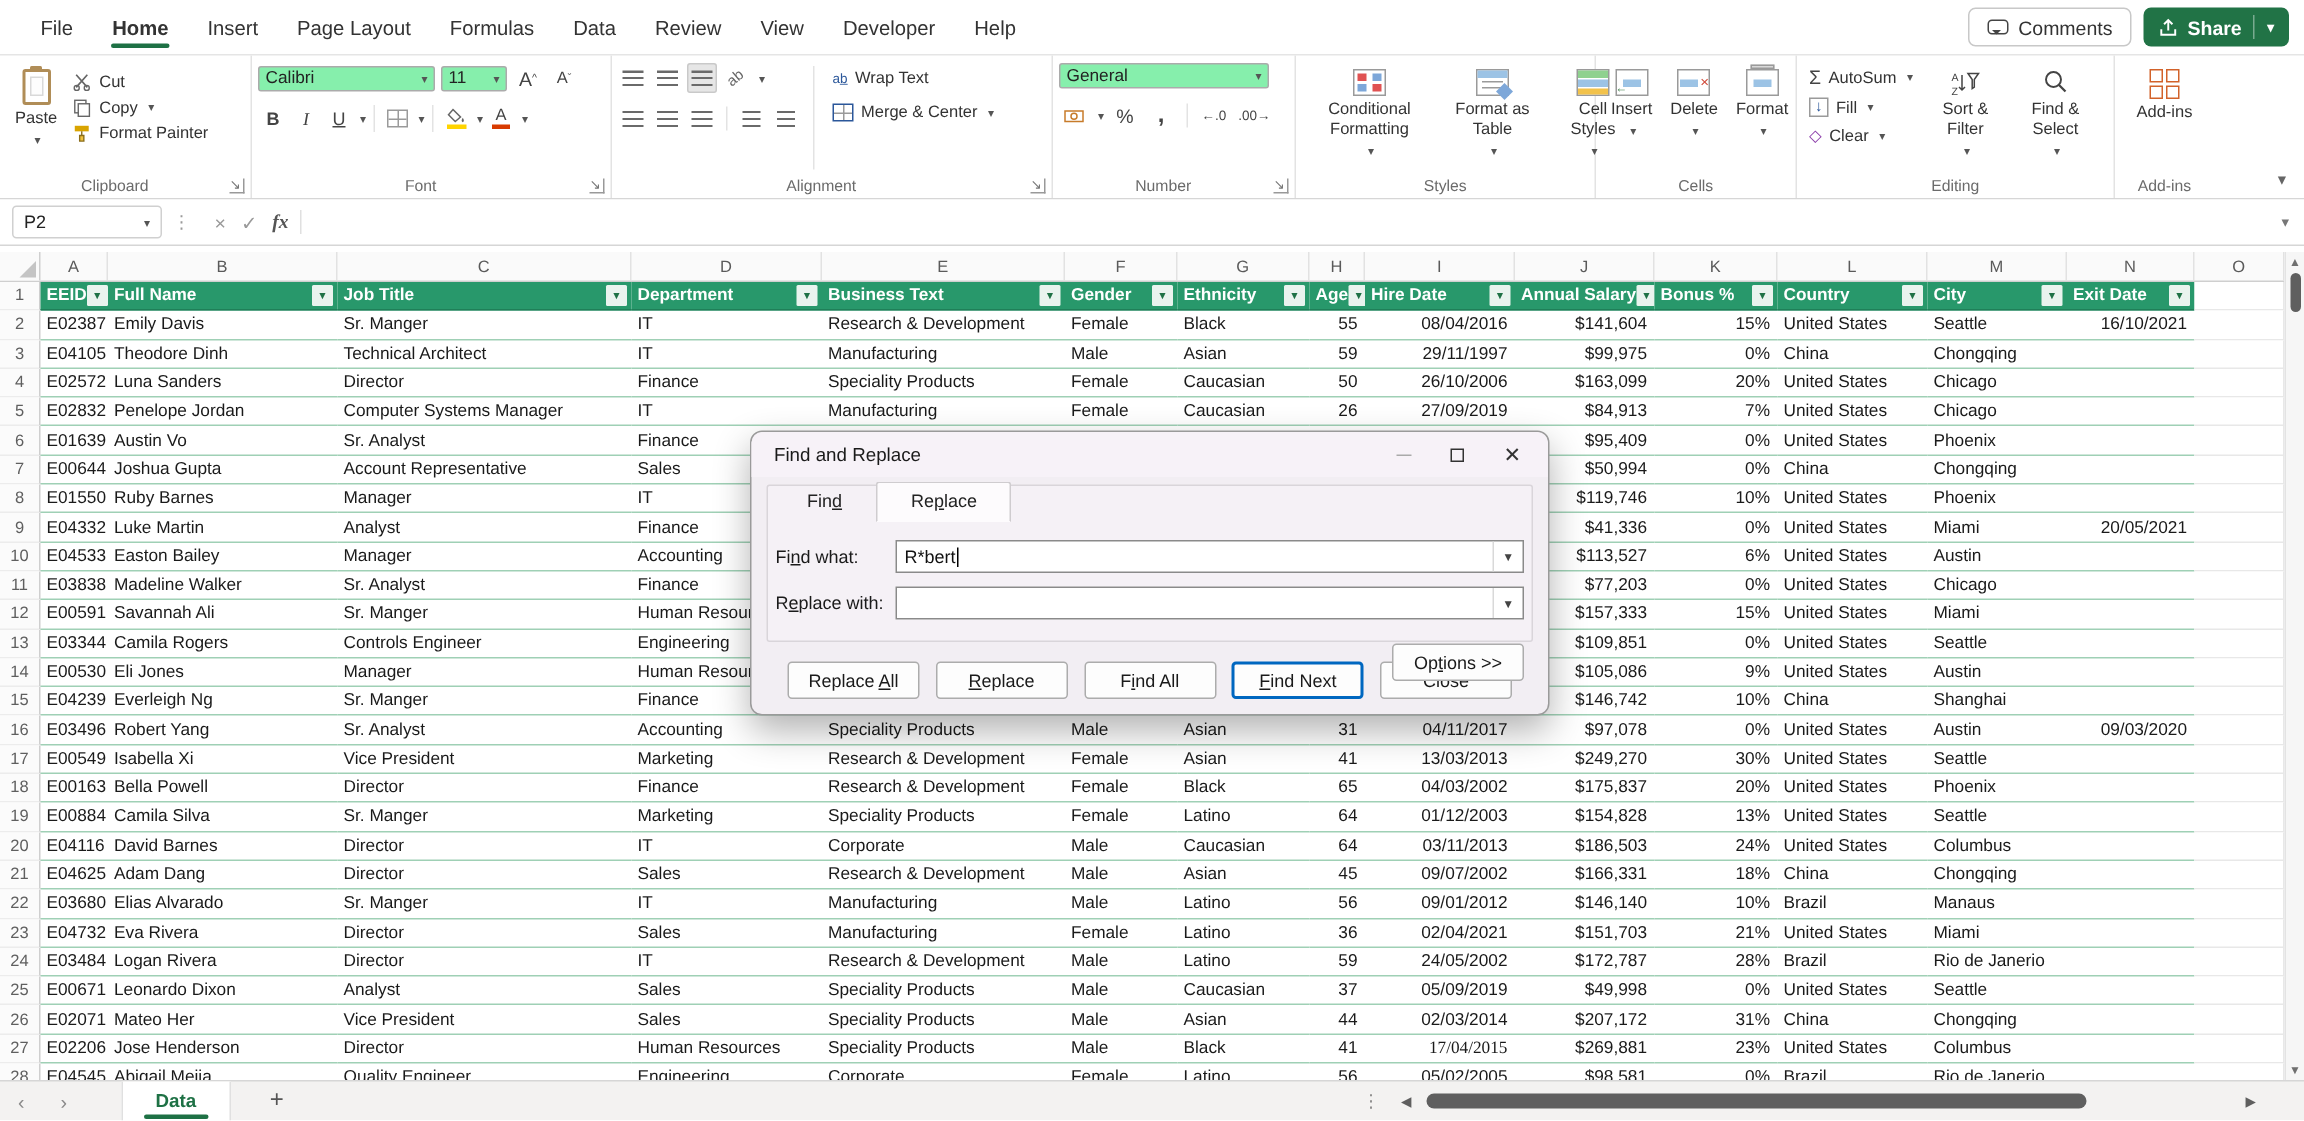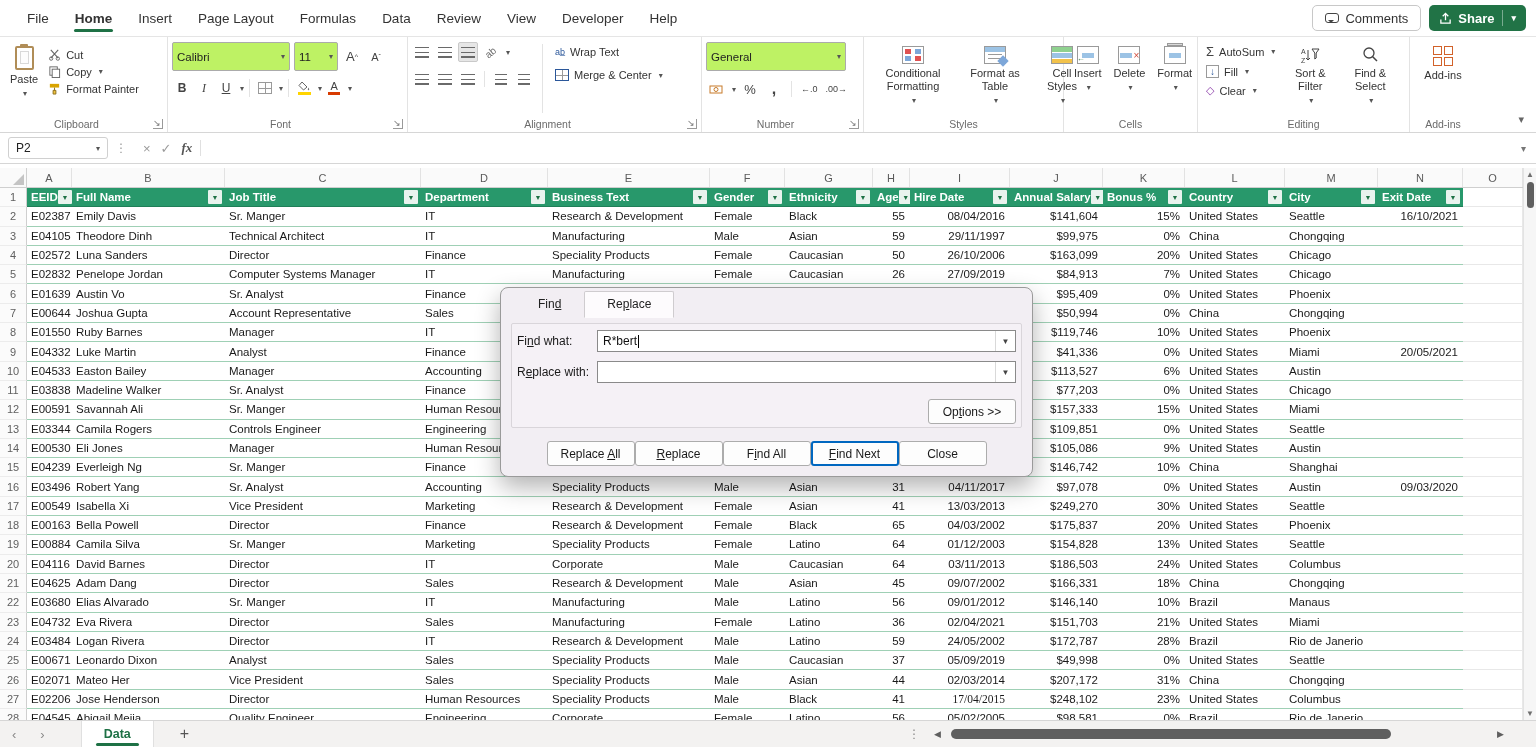--- a/index.html
+++ b/index.html
@@ -24,21 +24,21 @@
   .ribbon { position:absolute; top:36px; left:0; right:0; height:97px; background:#fff; border-top:1px solid #e5e5e5; border-bottom:1px solid #d6d6d6; display:flex; }
   .rgroup { position:relative; border-right:1px solid #e3e3e3; padding:5px 4px 17px; display:flex; align-items:flex-start; }
   .rgroup-label { position:absolute; bottom:2px; left:0; right:14px; text-align:center; font-size:10.5px; color:#6b6b6b; }
   .rgroup-label.full { right:0; }
   .launcher { position:absolute; bottom:3px; right:4px; font-size:9px; color:#777; width:10px; height:10px; border-right:1px solid #999; border-bottom:1px solid #999; line-height:8px; text-align:left; }
   .bigbtn { display:flex; flex-direction:column; align-items:center; justify-content:flex-start; gap:3px; padding:4px 6px; font-size:11px; color:#333; text-align:center; border-radius:3px; }
   .bigbtn .lbl { line-height:1.2; }
   .smallrow { display:flex; align-items:center; gap:5px; font-size:11px; color:#333; padding:2px 4px; white-space:nowrap; }
   .iconbtn { display:inline-flex; align-items:center; justify-content:center; min-width:20px; height:20px; padding:0 2px; border-radius:2px; font-size:12px; color:#444; }
   .dd { font-size:8px; color:#555; margin-left:2px; }
-  .combo { display:flex; align-items:center; justify-content:space-between; border:1px solid #ababab; border-radius:2px; background:#bef264; height:29px; font-size:11.5px; padding:0 4px; color:#222; }
+  .combo { display:flex; align-items:center; justify-content:space-between; border:1px solid #ababab; border-radius:2px; background:#86efac; height:17px; font-size:11.5px; padding:0 4px; color:#222; }
   .g-clipboard{width:168px}.g-font{width:240px}.g-align{width:294px}.g-number{width:162px}
   .g-styles{width:200px}.g-cells{width:134px}.g-editing{width:212px}.g-addins{width:66px}
   .col { display:flex; flex-direction:column; }
   .row { display:flex; align-items:center; }
   .vdiv { width:1px; background:#e3e3e3; align-self:stretch; margin:2px 3px; }
   .yellowbar { width:13px; height:3px; background:#ffd400; margin-top:1px; }
   .redbar { width:12px; height:3px; background:#d83b01; margin-top:0px; }
   .grid-ico { display:inline-block; width:14px; height:12px; border:1px solid #9a9a9a;
     background: linear-gradient(#9a9a9a,#9a9a9a) 50% 0/1px 100% no-repeat, linear-gradient(#9a9a9a,#9a9a9a) 0 50%/100% 1px no-repeat; }
   .lines-ico { width:14px; height:11px; background:repeating-linear-gradient(#6a6a6a 0 1.4px, transparent 1.4px 4.6px); }
@@ -98,21 +98,21 @@
   .dtab.active { background:#fdfbfd; border:1px solid #cfcccf; border-bottom-color:#fdfbfd; border-radius:2px 2px 0 0; position:relative; z-index:2; }
   .dframe { position:absolute; left:10px; right:10px; top:35px; bottom:48px; border:1px solid #d9d5da; background:#f5f1f6; border-radius:2px; }
   .dcontent { position:relative; z-index:1; padding:12px 16px 0; }
   .drow { display:flex; align-items:center; margin-bottom:9px; }
   .dlabel { width:80px; font-size:12px; color:#1a1a1a; }
   .dcombo { flex:1; height:22px; background:#fff; border:1px solid #8a8a8a; display:flex; align-items:center; font-size:12px; padding-left:5px; color:#111; }
   .dcombo .arrowseg { margin-left:auto; width:20px; align-self:stretch; display:flex; align-items:center; justify-content:center; color:#444; font-size:8px; border-left:1px solid #d9d9d9; }
   .caret { display:inline-block; width:1px; height:13px; background:#000; margin-left:1px; }
   .optionsrow { display:flex; justify-content:flex-end; margin-top:16px; }
   .dbtn { min-width:88px; height:25px; background:#fdfdfd; border:1px solid #acacac; border-radius:3px; font-size:12px; color:#1a1a1a; display:inline-flex; align-items:center; justify-content:center; font-family:"Liberation Sans", sans-serif; }
-  .dfooter { position:absolute; left:0; right:0; bottom:10px; display:flex; justify-content:center; padding:0 6px; }
+  .dfooter { position:absolute; left:0; right:0; bottom:10px; display:flex; justify-content:space-between; padding:0 24px; }
   .dbtn.default { border:2px solid #0067C0; }
   u { text-decoration:underline; }
 </style>
 </head>
 <body>
 
 <div class="stage">
 
   <div class="menubar">
     <div style="display:flex;">
@@ -971,21 +971,21 @@
           <div class="rnum">27</div>
           <div class="cell" style="width: 45px;">E02206</div>
           <div class="cell" style="width: 153px;">Jose Henderson</div>
           <div class="cell" style="width: 196px;">Director</div>
           <div class="cell" style="width: 127px;">Human Resources</div>
           <div class="cell" style="width: 162px;">Speciality Products</div>
           <div class="cell" style="width: 75px;">Male</div>
           <div class="cell" style="width: 88px;">Black</div>
           <div class="cell rt" style="width: 37px;">41</div>
           <div class="cell rt" style="width: 100px; font-family: Liberation Serif, serif;">17/04/2015</div>
-          <div class="cell rt" style="width: 93px;">$248,102</div>
+          <div class="cell rt" style="width: 93px;">$269,881</div>
           <div class="cell rt" style="width: 82px;">23%</div>
           <div class="cell" style="width: 100px;">United States</div>
           <div class="cell" style="width: 93px;">Columbus</div>
           <div class="cell rt" style="width: 85px;"></div>
           <div class="ocell" style="width: 60px;"></div>
         </div>
         <div class="grow">
           <div class="rnum">28</div>
           <div class="cell" style="width: 45px;">E04545</div>
           <div class="cell" style="width: 153px;">Abigail Mejia</div>
@@ -1006,20 +1006,28 @@
       </div>
   </div>
 
   <div class="vscroll">
     <span class="arr" style="top:2px;">▲</span>
     <span class="vthumb"></span>
     <span class="arr" style="bottom:2px;">▼</span>
   </div>
 
   <div class="dialog">
+    <div class="dtitle">
+      <span>Find and Replace</span>
+      <div class="dwinbtns">
+        <span class="minbar"></span>
+        <span class="maxbox"></span>
+        <span class="closex">✕</span>
+      </div>
+    </div>
     <div class="dframe"></div>
     <div class="dtabs">
       <div class="dtab"><span>Fin<u>d</u></span></div>
       <div class="dtab active"><span>Re<u>p</u>lace</span></div>
     </div>
     <div class="dcontent">
       <div class="drow">
         <span class="dlabel">Fi<u>n</u>d what:</span>
         <div class="dcombo">
           <span>R*bert</span>

